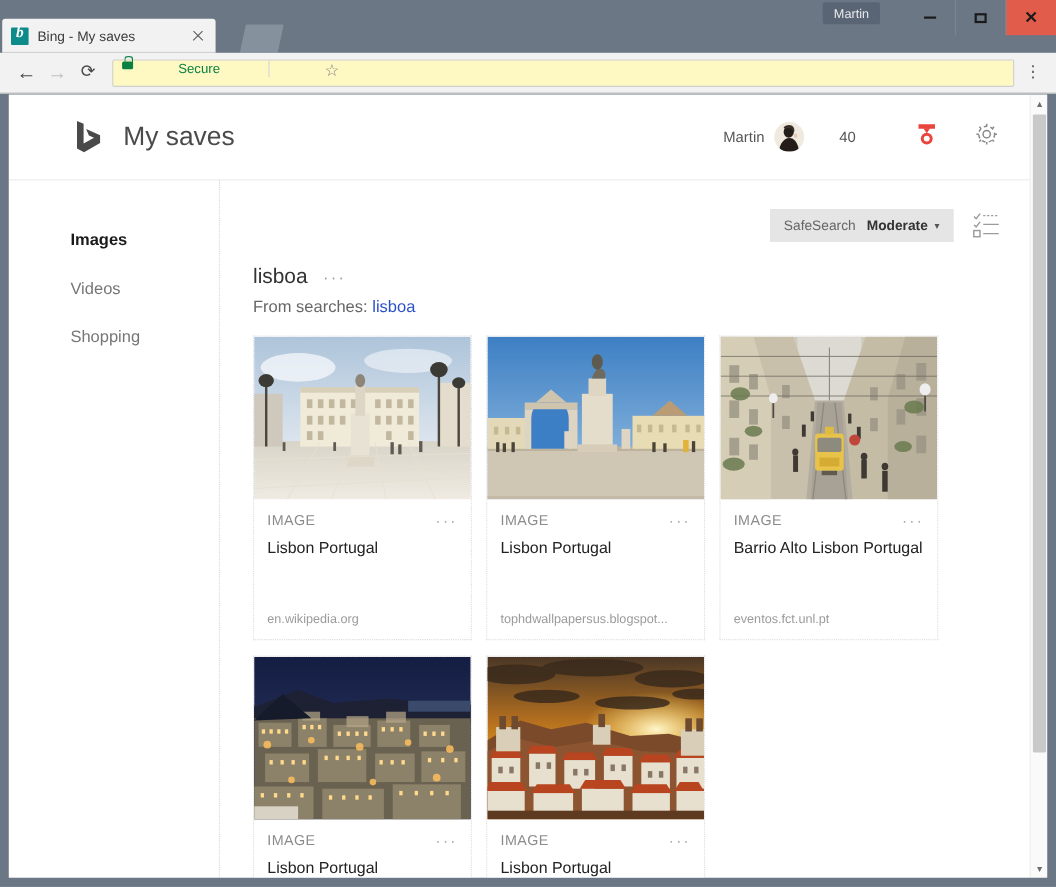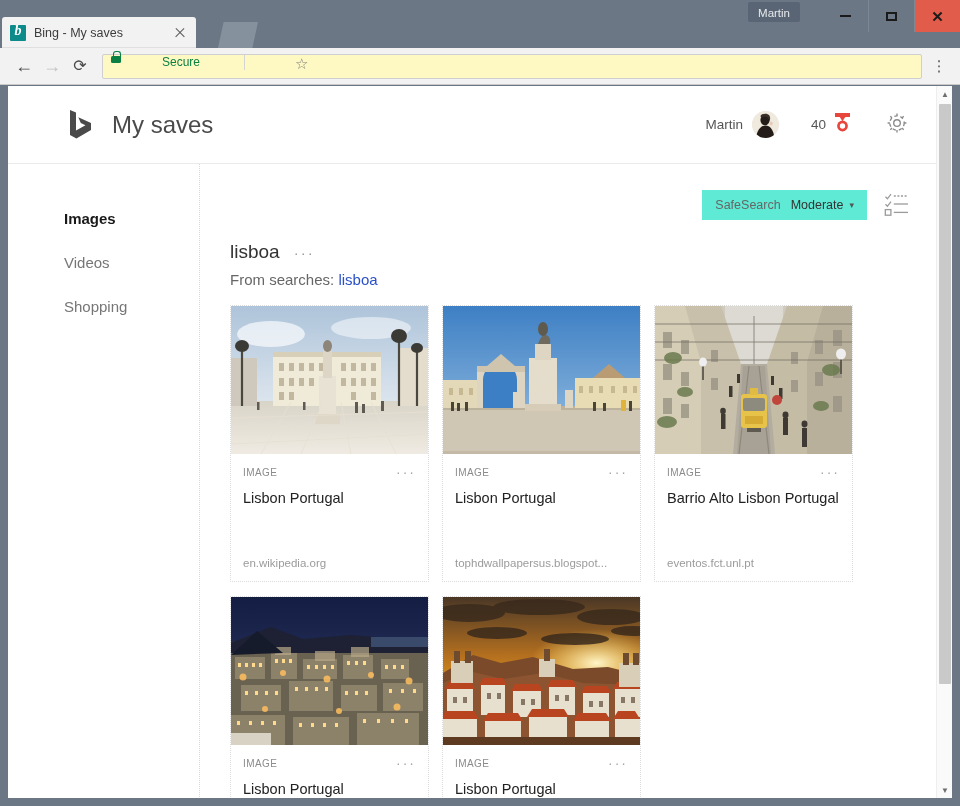--- a/index.html
+++ b/index.html
@@ -165,21 +165,21 @@
   }
   .bing-logo { width: 34px; height: 34px; flex: 0 0 auto; margin-right: 14px; }
   .brand-title { font-size: 24px; color: #4a4a4a; font-weight: 400; }
   .hdr-right { margin-left: auto; display: flex; align-items: center; gap: 0; }
   .hdr-user { font-size: 13.5px; color: #555; margin-right: 9px; }
   .avatar {
     width: 27px; height: 27px; border-radius: 50%;
     background: #efe9de; overflow: hidden; position: relative;
     flex: 0 0 auto;
   }
-  .medal-wrap { display: flex; align-items: center; margin-left: 32px; }
+  .medal-wrap { display: flex; align-items: center; margin-left: 32px; gap: 48px; }
   .medal-count { font-size: 13.5px; color: #555; margin-right: 7px; }
   .gear { margin-left: 34px; }
 
   
   .body-row { display: flex; height: calc(100% - 79px); }
   .sidenav {
     width: 192px; flex: 0 0 auto;
     padding: 32px 0 0 56px;
     border-right: 1px dotted #d8d8d8;
   }
@@ -188,26 +188,26 @@
     height: 44px; display: flex; align-items: center;
     padding-right: 22px;
   }
   .nav-item.active { color: #1a1a1a; font-weight: 700; }
   .nav-ext { margin-left: auto; font-size: 14px; color: #6b6b6b; }
 
   .content { flex: 1 1 auto; padding: 26px 26px 0 30px; position: relative; }
 
   .content-top { display: flex; align-items: center; justify-content: flex-end; }
   .safesearch {
-    background: #5eead4; height: 30px;
+    background: #e5e5e5; height: 30px;
     display: flex; align-items: center; padding: 0 13px;
     font-size: 12.5px; color: #666;
   }
   .ss-label { margin-right: 10px; }
-  .ss-value { color: #333; font-weight: 400; }
+  .ss-value { color: #333; font-weight: 700; }
   .ss-caret { margin-left: 6px; font-size: 9px; color: #555; }
   .selmode { margin-left: 17px; width: 26px; height: 26px; position: relative; }
 
   .coll-head { margin-top: 21px; }
   .coll-title-row { display: flex; align-items: baseline; }
   .coll-title { font-size: 19px; color: #333; font-weight: 400; }
   .coll-dots { margin-left: 14px; color: #9a9a9a; font-size: 15px; letter-spacing: 2px; line-height: 1; }
   .coll-sub { margin-top: 8px; font-size: 15px; color: #666; }
   .coll-sub a { color: #2a50c8; text-decoration: none; }
 
@@ -222,21 +222,21 @@
   .card {
     width: 199px; height: 277px;
     border: 1px dotted #dcdcdc;
     background: #fff;
     display: flex; flex-direction: column;
     overflow: hidden;
   }
   .card-thumb { width: 197px; height: 148px; flex: 0 0 auto; position: relative; overflow: hidden; }
   .card-thumb svg { display: block; width: 100%; height: 100%; }
   .card-meta { padding: 11px 12px 0 12px; display: flex; align-items: center; }
-  .card-kind { font-size: 10px; color: #8b8b8b; letter-spacing: .4px; }
+  .card-kind { font-size: 13px; color: #8b8b8b; letter-spacing: .4px; }
   .card-dots { margin-left: auto; color: #a8a8a8; font-size: 14px; letter-spacing: 2px; line-height: 1; }
   .card-title {
     padding: 9px 12px 0 12px;
     font-size: 14.5px; color: #222; line-height: 1.38;
   }
   .card-src {
     margin-top: auto; padding: 0 12px 12px 12px;
     font-size: 11.5px; color: #9b9b9b;
     white-space: nowrap; overflow: hidden; text-overflow: ellipsis;
   }

